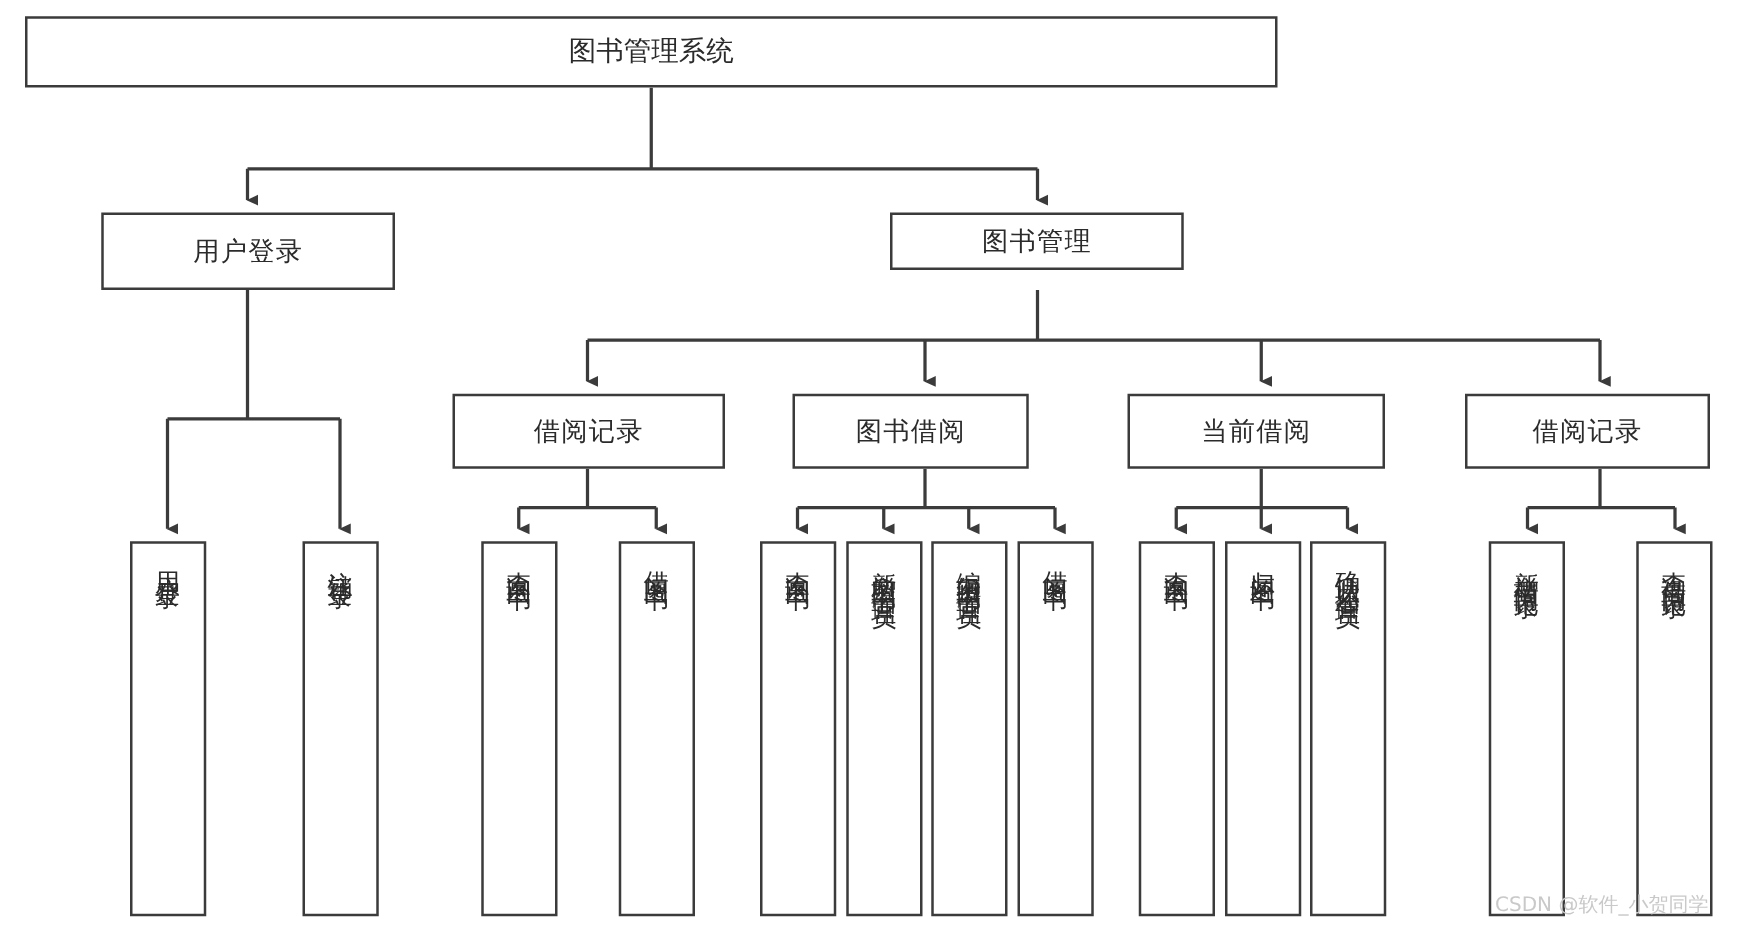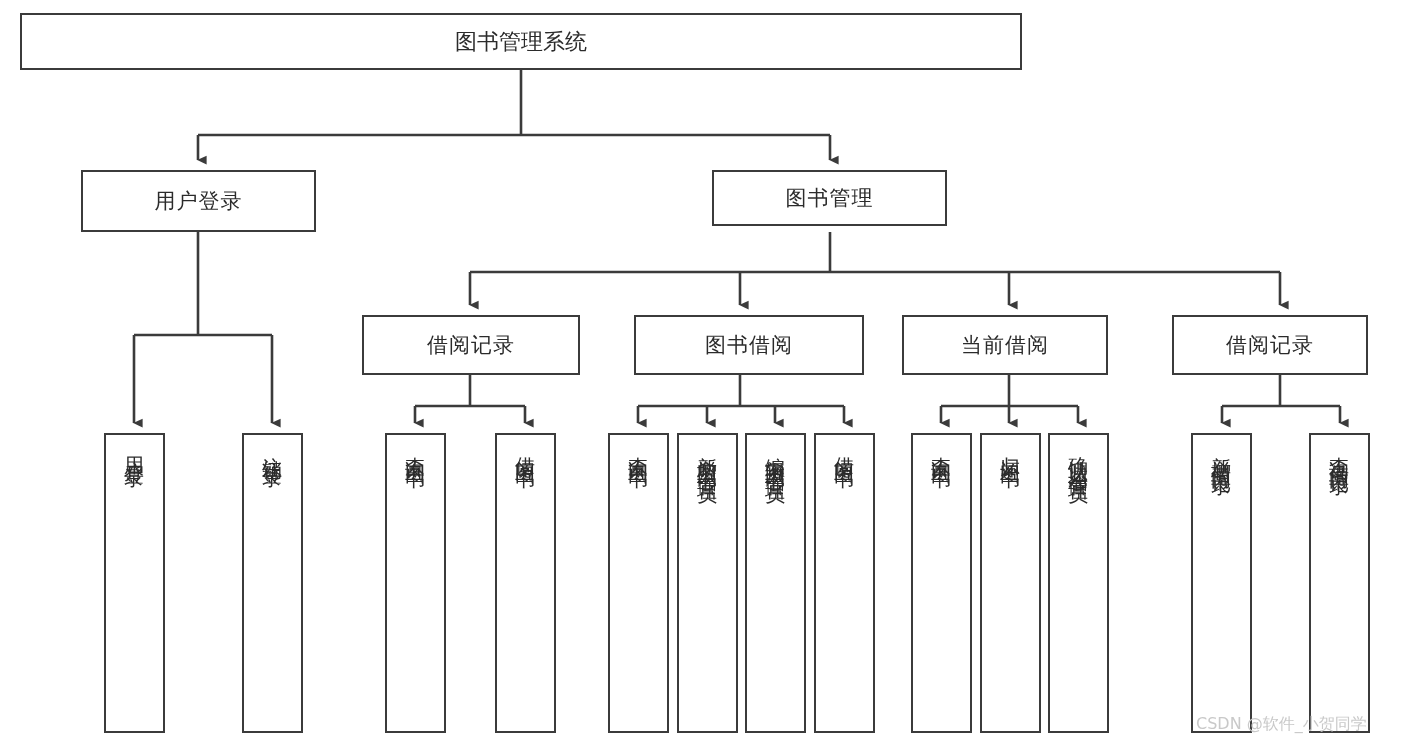--- a/index.html
+++ b/index.html
@@ -124,24 +124,24 @@
       <path d="M1280,375 L1280,406"></path>
       <path d="M1222,406 L1340,406"></path>
       <path d="M1222,406 L1222,423" marker-end="url(#arrow)"></path>
       <path d="M1340,406 L1340,423" marker-end="url(#arrow)"></path>
     </g>
   </svg>
 
   <div class="node root" style="left:20px; top:13px; width:1002px; height:57px;">图书管理系统</div>
 
   <div class="node h" style="left:81px; top:170px; width:235px; height:62px;">用户登录</div>
-  <div class="node h" style="left:712px; top:170px; width:235px; height:56px;">图书管理</div>
+  <div class="node h" style="left:712px; top:170px; width:235px; height:46px;">图书管理</div>
 
   <div class="node h" style="left:362px; top:315px; width:218px; height:60px;">借阅记录</div>
-  <div class="node h" style="left:634px; top:315px; width:230px; height:60px;">图书借阅</div>
+  <div class="node h" style="left:634px; top:315px; width:189px; height:60px;">图书借阅</div>
   <div class="node h" style="left:902px; top:315px; width:206px; height:60px;">当前借阅</div>
   <div class="node h" style="left:1172px; top:315px; width:196px; height:60px;">借阅记录</div>
 
   <div class="node v" style="left:104px; top:433px; width:61px; height:300px;">
     <span class="vtext">用户登录</span>
   </div>
   <div class="node v" style="left:242px; top:433px; width:61px; height:300px;">
     <span class="vtext">注销登录</span>
   </div>
 

